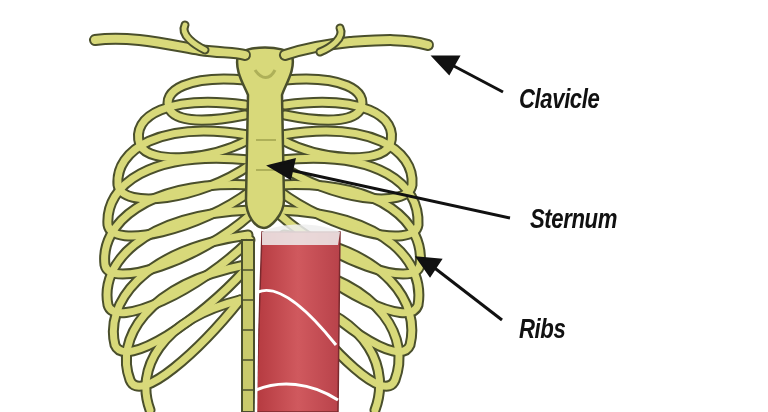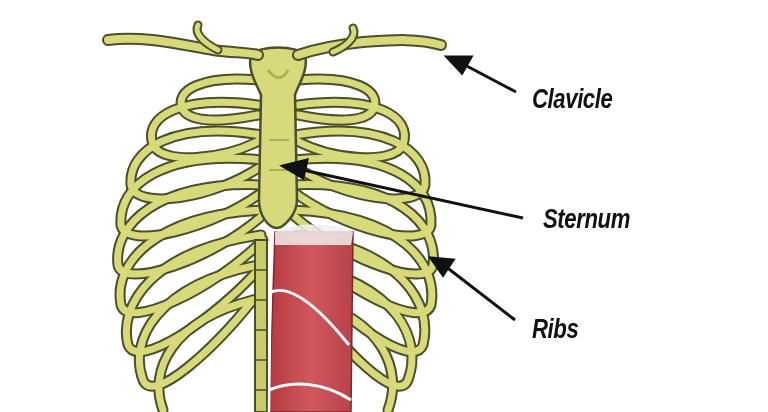--- a/index.html
+++ b/index.html
@@ -1,17 +1,17 @@
 <!DOCTYPE html>
 <html><head>
   <meta charset="utf-8">
   <style>
     html, body { margin: 0; padding: 0; background: #ffffff; }
     body { width: 768px; height: 412px; overflow: hidden; position: relative; font-family: "Liberation Sans", sans-serif; }
-    .stage { position: absolute; left: 13px; top: 0; width: 684px; height: 412px; }
+    .stage { position: absolute; left: 0; top: 0; width: 684px; height: 412px; }
     svg.art { position: absolute; left: 0; top: 0; }
     .label {
       position: absolute;
       font-family: "Liberation Sans", sans-serif;
       font-weight: bold;
       font-style: italic;
       font-size: 27px;
       color: #111111;
       letter-spacing: -0.5px;
       transform: scaleX(0.82);

